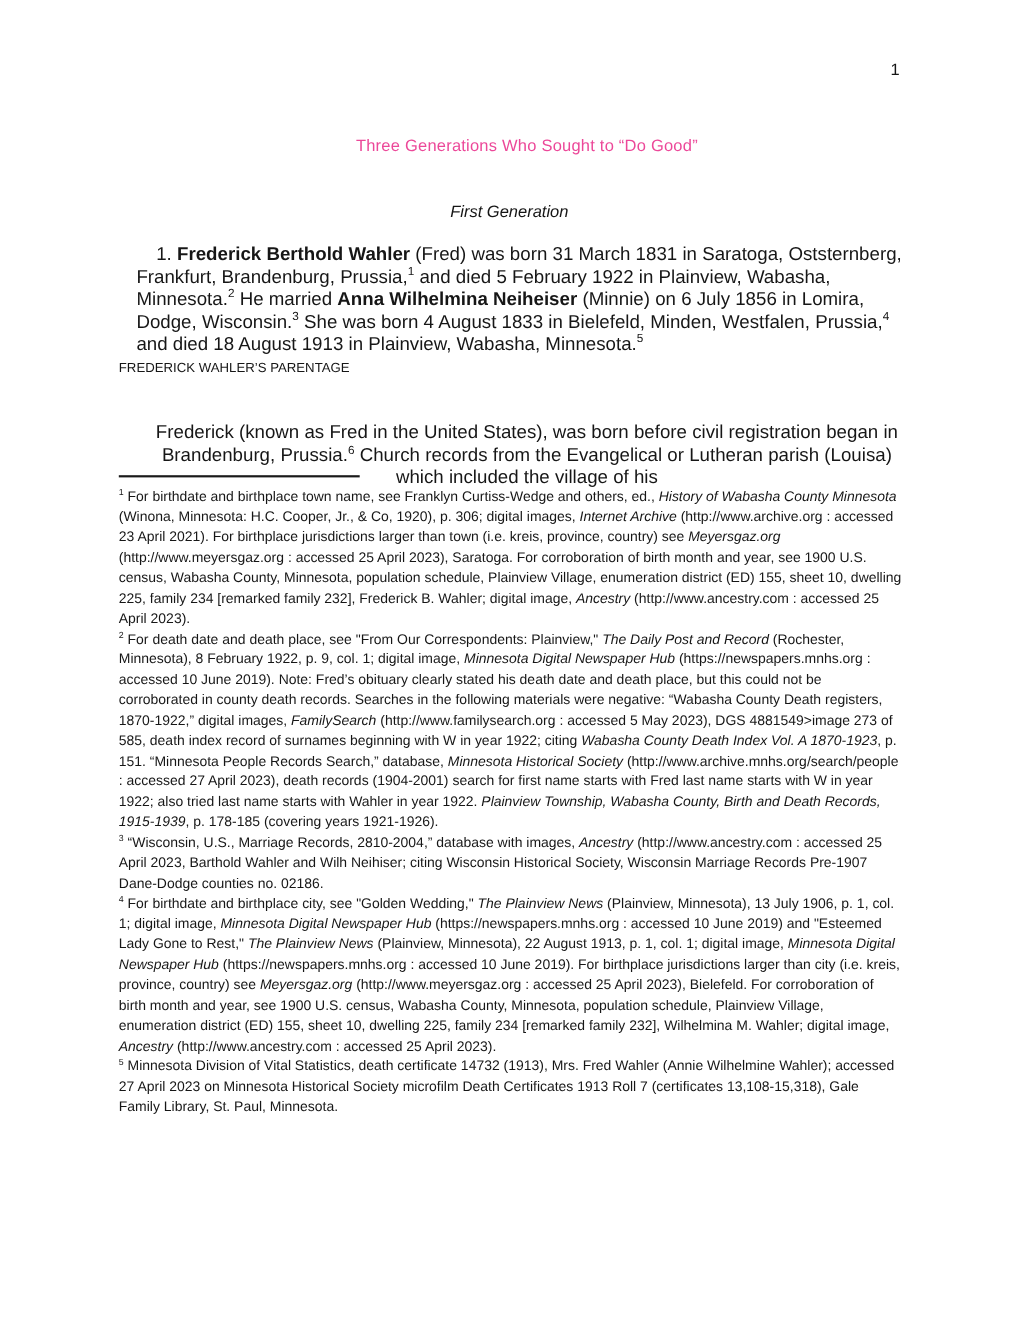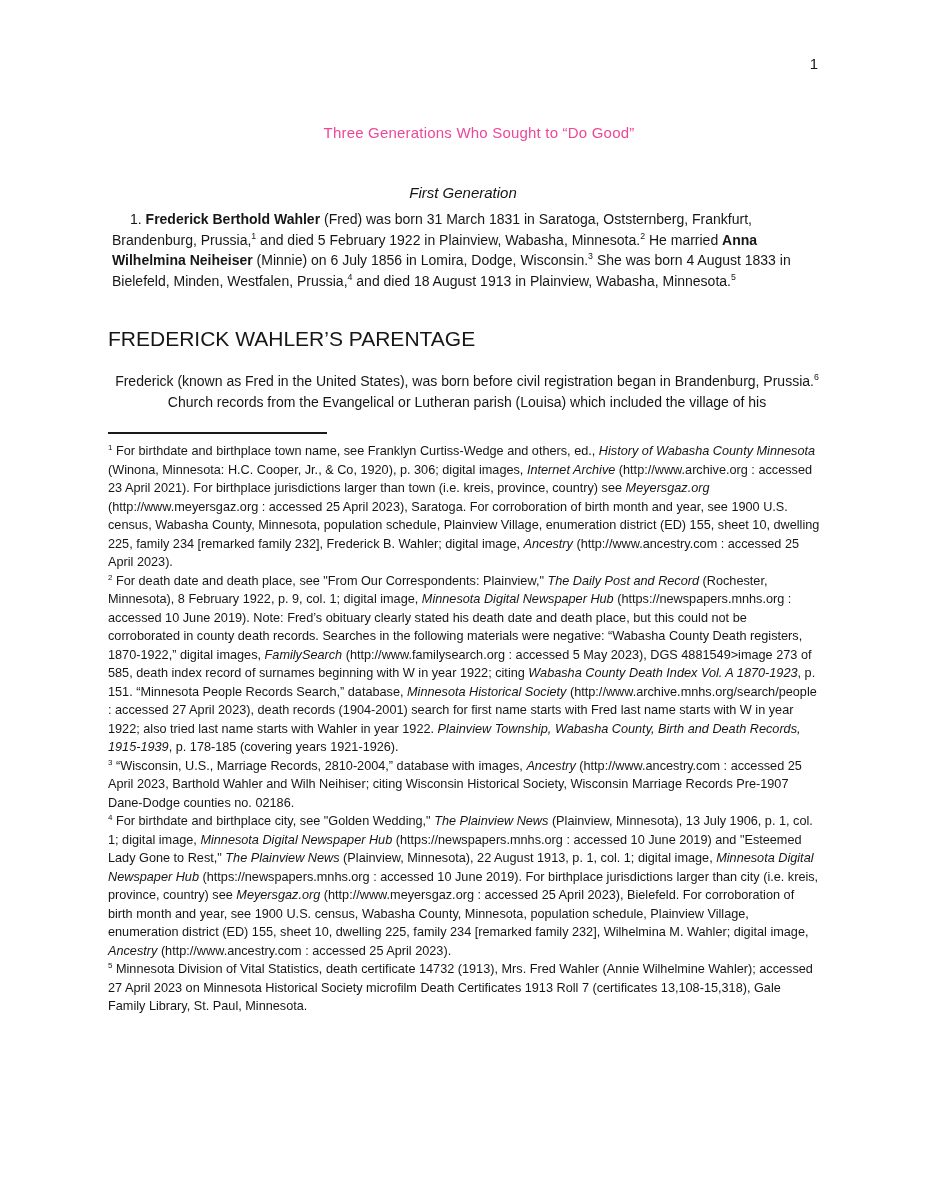--- a/index.html
+++ b/index.html
@@ -14,24 +14,24 @@
   .content{position:absolute;left:108px;top:0;width:710px;}
   .title{
     position:absolute;top:108px;left:0;width:710px;margin:16px;
     text-align:center;font-size:15px;font-weight:400;color:#ec4899;
     letter-spacing:0.2px;white-space:nowrap;
   }
   .subtitle{
     position:absolute;top:163px;left:0;width:710px;text-align:center;
     font-size:15px;font-style:italic;margin-top:21px;
   }
-  .para{margin:4px;font-size:14px;line-height:20.6px;text-align:left;}
+  .para{margin:16px;font-size:17px;line-height:20.6px;text-align:left;}
   .para-gen1{position:absolute;top:205px;left:0;width:710px;text-indent:18px;}
   .section-heading{
-    position:absolute;top:327px;left:0;width:710px;font-size:21px;
+    position:absolute;top:327px;left:0;width:710px;font-size:12px;
   }
   .para-parentage{position:absolute;top:367px;left:0;width:710px;text-align:center;}
   .footnote-sep{
     position:absolute;top:432px;left:0;width:219px;height:0;
     border-top:2px solid #1a1a1a;
   }
   .footnotes{
     position:absolute;top:442px;left:0;width:712px;
     font-size:12.7px;line-height:18.5px;
   }

